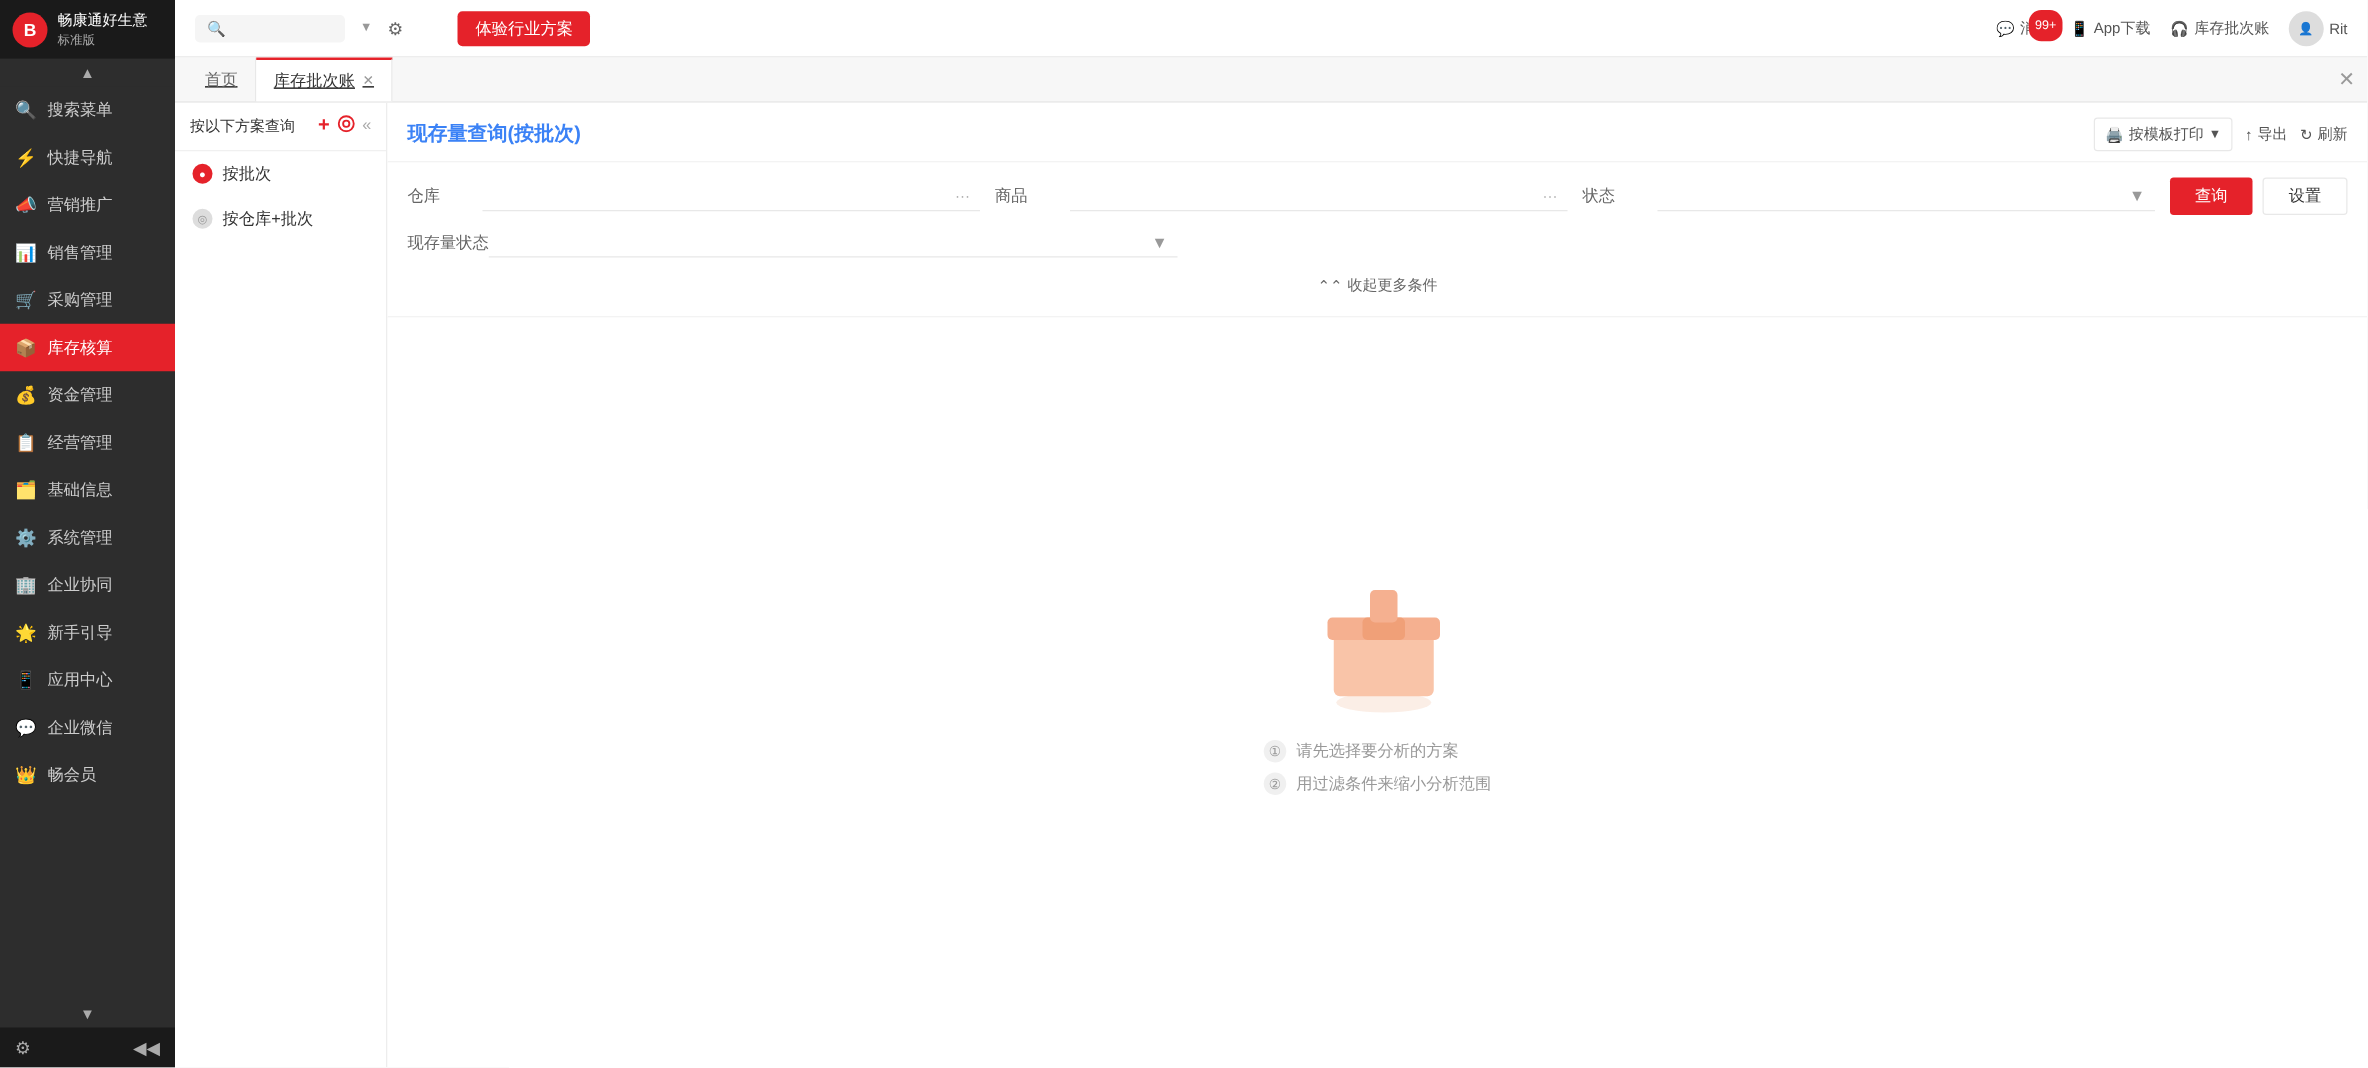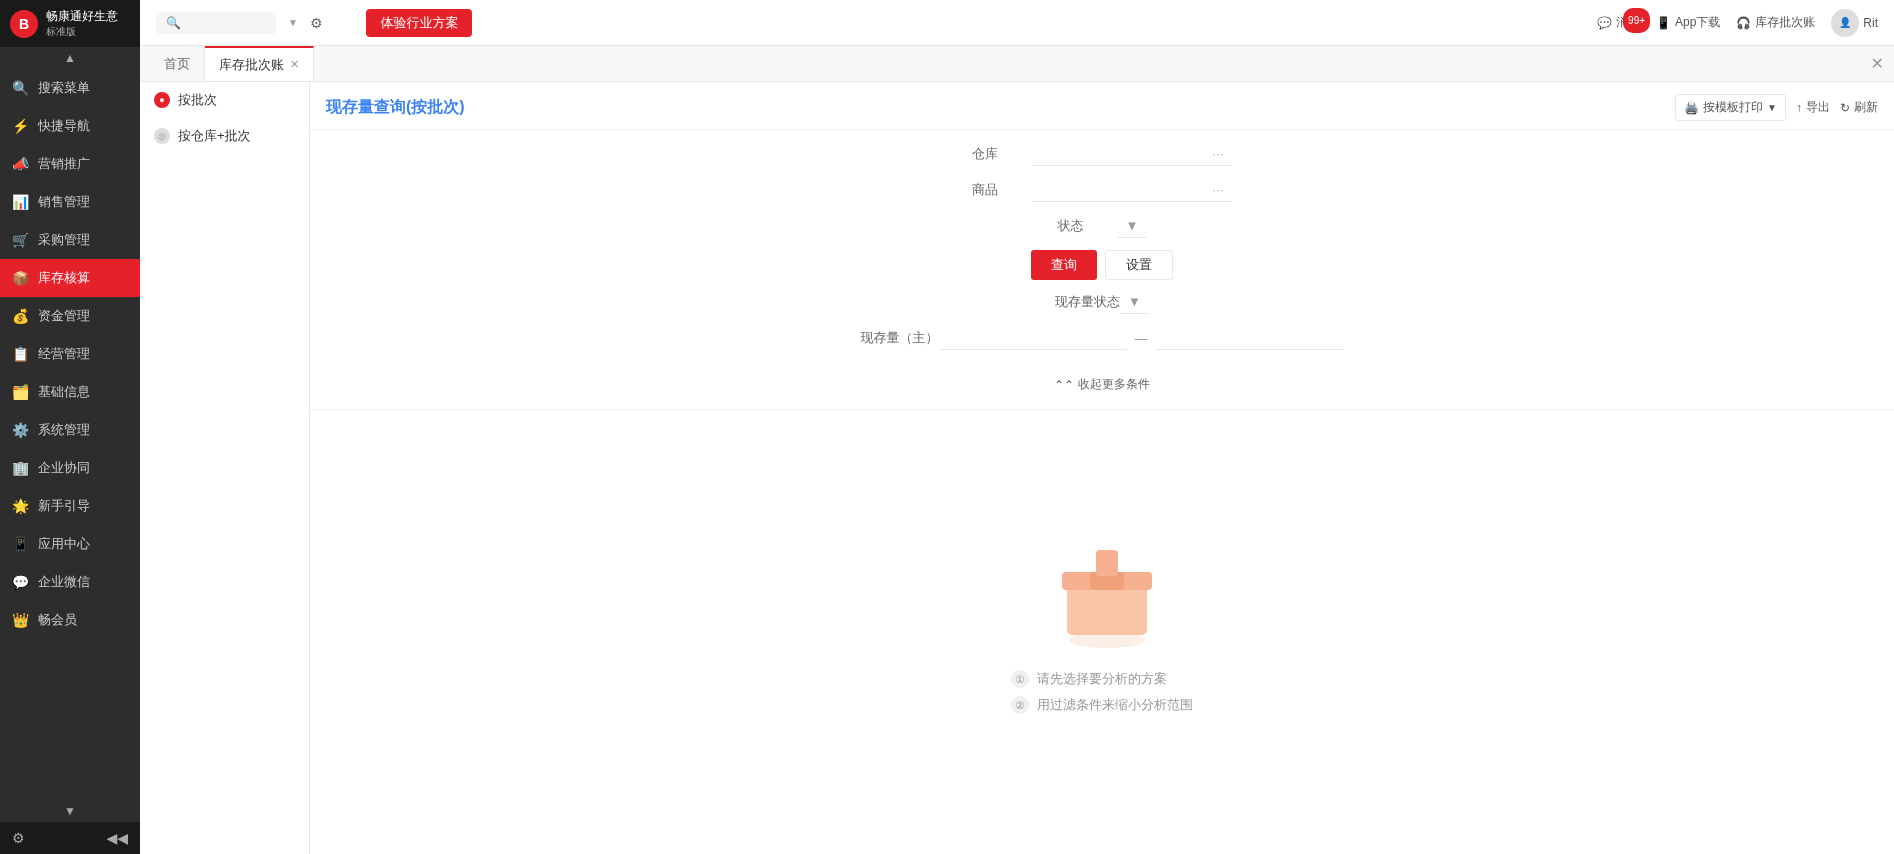--- a/index.html
+++ b/index.html
@@ -136,20 +136,21 @@
     
     .tabbar {
       background: #f7f7f7;
       border-bottom: 1px solid #e8e8e8;
       display: flex;
       align-items: center;
       height: 36px;
       padding: 0 14px 0 10px;
       flex-shrink: 0;
       position: relative;
+      text-decoration: underline;
     }
     .tab-item {
       display: flex; align-items: center; gap: 6px;
       padding: 0 14px;
       height: 100%;
       cursor: pointer;
       font-size: 13px;
       color: #666;
       border-right: 1px solid #e8e8e8;
     }
@@ -263,21 +264,20 @@
     
     .filter-area {
       padding: 12px 16px;
       background: #fff;
       border-bottom: 1px solid #f0f0f0;
       flex-shrink: 0;
     }
     .filter-row {
       display: flex; align-items: center; gap: 12px;
       margin-bottom: 10px;
-      flex-direction: column;
     }
     .filter-row:last-child { margin-bottom: 0; }
     .filter-field {
       display: flex; align-items: center; gap: 0;
       flex: 1;
     }
     .filter-field .field-label {
       color: #666; font-size: 13px; white-space: nowrap;
       min-width: 60px;
     }
@@ -491,20 +491,33 @@
     <div class="tab-item active">
       <span>库存批次账</span>
       <span class="tab-close">✕</span>
     </div>
     <div class="tabbar-close-all">✕</div>
   </div>
 
   <div class="content">
 
     <div class="left-panel">
+      <div class="left-panel-header left-panel-title">
+        <span>按以下方案查询</span>
+        <div class="header-actions">
+          <span style="font-size:16px; color:#e5222a; font-weight:bold;">+</span>
+          <span style="color:#e5222a;">
+            <svg width="14" height="14" viewBox="0 0 14 14" fill="none">
+                <circle cx="7" cy="7" r="6" stroke="#e5222a" stroke-width="1.5"></circle>
+                <circle cx="7" cy="7" r="2.5" stroke="#e5222a" stroke-width="1.5"></circle>
+              </svg>
+          </span>
+          <span style="color:#aaa; font-size:13px;">«</span>
+        </div>
+      </div>
       <div class="left-panel-list">
         <div class="scheme-item">
           <div class="item-dot active-dot">●</div>
           <span>按批次</span>
         </div>
         <div class="scheme-item">
           <div class="item-dot inactive-dot">◎</div>
           <span>按仓库+批次</span>
         </div>
       </div>
@@ -565,30 +578,20 @@
         </div>
 
         <div class="filter-row">
           <div class="filter-field">
             <span class="field-label">现存量状态</span>
             <div class="filter-select">
               <span></span>
               <span>▼</span>
             </div>
           </div>
-          <div class="filter-field">
-            <span class="field-label">现存量（主）</span>
-            <div class="filter-input-wrapper">
-              <input type="text" style="flex: 1 1 0%; border: none; outline: none; font-size: 13px;">
-            </div>
-            <span class="filter-dash">—</span>
-            <div class="filter-input-wrapper">
-              <input type="text" style="flex: 1 1 0%; border: none; outline: none; font-size: 13px;">
-            </div>
-          </div>
           <div style="flex:1.5;"></div>
         </div>
 
         <div class="collapse-more">
           <span>⌃⌃</span>
           <span>收起更多条件</span>
         </div>
       </div>
 
       <div class="empty-area">

